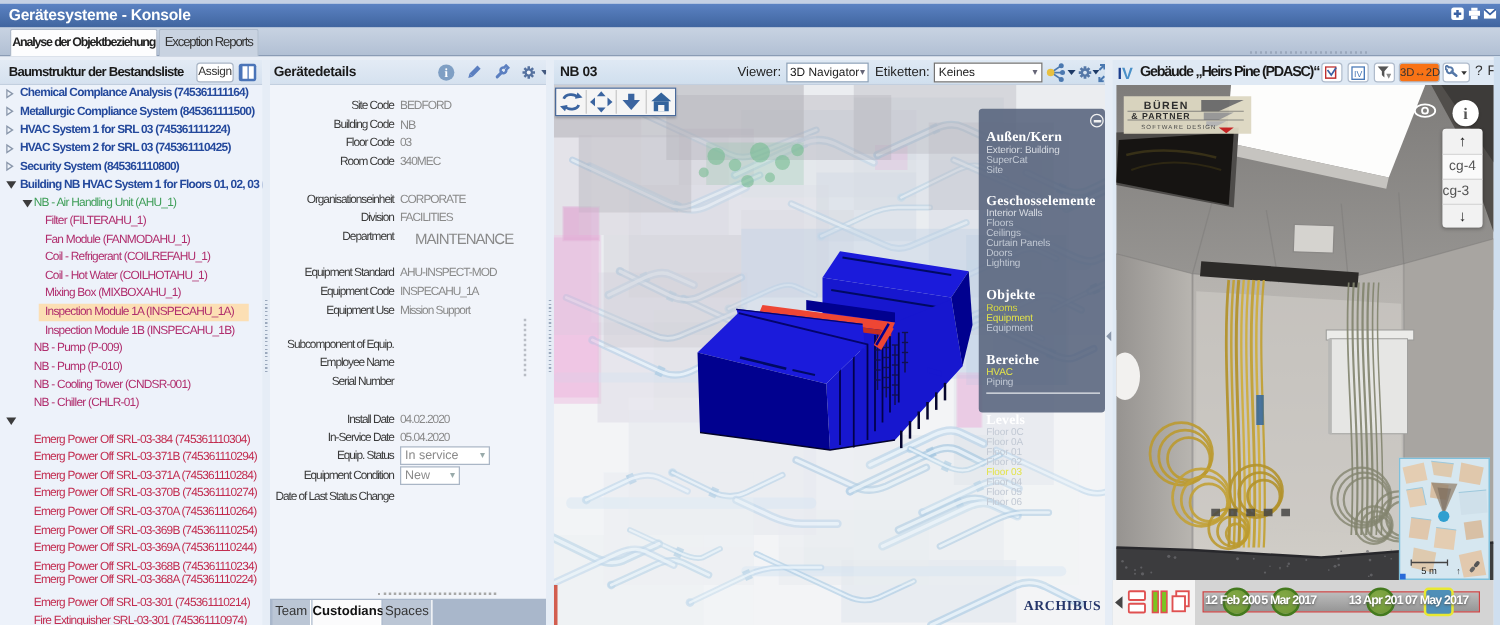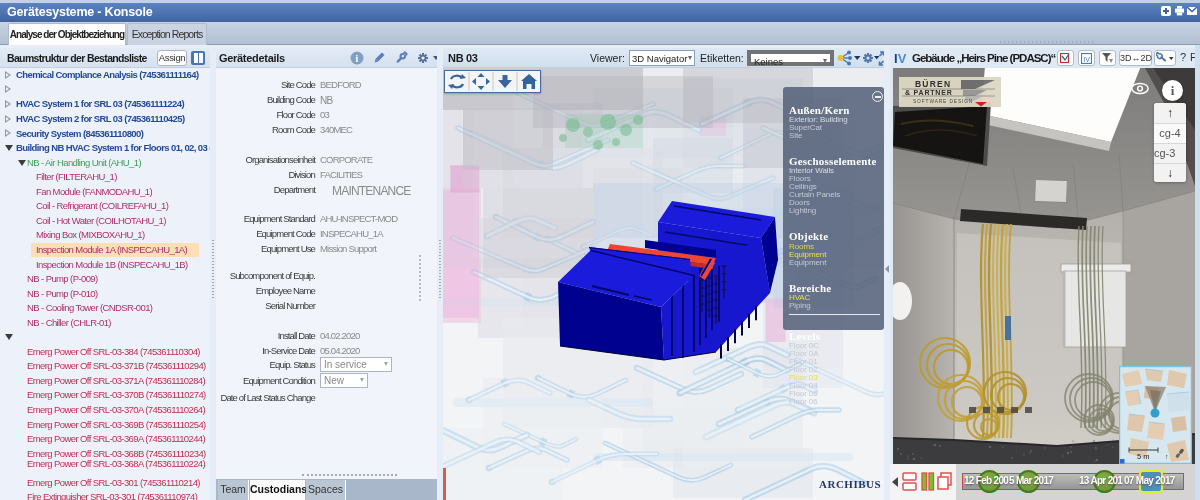--- a/index.html
+++ b/index.html
@@ -34,20 +34,21 @@
 <div class="phead" style="left:7px;top:4px;font-size:10.5px;letter-spacing:-0.65px;">Baumstruktur der Bestandsliste</div>
 <div class="abs" style="left:157px;top:1.5px;width:30px;height:16px;background:#fff;border:1px solid #aab6c6;border-radius:3px;font-size:9.5px;color:#333;text-align:center;line-height:14.5px;letter-spacing:-0.3px;">Assign</div>
 <div class="abs" style="left:191px;top:2.5px;width:14px;height:14px;background:#4a74b8;border-radius:2px;"></div>
 <div class="abs" style="left:193.5px;top:4.5px;width:4px;height:10px;background:#fff;"></div>
 <div class="abs" style="left:199px;top:4.5px;width:4px;height:10px;background:#fff;"></div>
 <span style="position:absolute;left:5px;top:22.8px;width:0;height:0;border-top:4px solid transparent;border-bottom:4px solid transparent;border-left:6px solid #8a97ab;"></span>
     <span style="position:absolute;left:6px;top:24.8px;width:0;height:0;border-top:2.5px solid transparent;border-bottom:2.5px solid transparent;border-left:3.5px solid #eef3fa;"></span>
     <div class="trow" style="top:20.3px;left:16px;color:#24499c;font-weight:bold;">Chemical Complance Analysis (745361111164)</div>
 <span style="position:absolute;left:5px;top:37.4px;width:0;height:0;border-top:4px solid transparent;border-bottom:4px solid transparent;border-left:6px solid #8a97ab;"></span>
     <span style="position:absolute;left:6px;top:39.4px;width:0;height:0;border-top:2.5px solid transparent;border-bottom:2.5px solid transparent;border-left:3.5px solid #eef3fa;"></span>
+    <div class="trow" style="top:34.9px;left:16px;color:#24499c;font-weight:bold;">Metallurgic Compliance System (845361111500)</div>
 <span style="position:absolute;left:5px;top:51.9px;width:0;height:0;border-top:4px solid transparent;border-bottom:4px solid transparent;border-left:6px solid #8a97ab;"></span>
     <span style="position:absolute;left:6px;top:53.9px;width:0;height:0;border-top:2.5px solid transparent;border-bottom:2.5px solid transparent;border-left:3.5px solid #eef3fa;"></span>
     <div class="trow" style="top:49.4px;left:16px;color:#24499c;font-weight:bold;">HVAC System 1 for SRL 03 (745361111224)</div>
 <span style="position:absolute;left:5px;top:66.5px;width:0;height:0;border-top:4px solid transparent;border-bottom:4px solid transparent;border-left:6px solid #8a97ab;"></span>
     <span style="position:absolute;left:6px;top:68.5px;width:0;height:0;border-top:2.5px solid transparent;border-bottom:2.5px solid transparent;border-left:3.5px solid #eef3fa;"></span>
     <div class="trow" style="top:64.0px;left:16px;color:#24499c;font-weight:bold;">HVAC System 2 for SRL 03 (745361110425)</div>
 <span style="position:absolute;left:5px;top:81.0px;width:0;height:0;border-top:4px solid transparent;border-bottom:4px solid transparent;border-left:6px solid #8a97ab;"></span>
     <span style="position:absolute;left:6px;top:83.0px;width:0;height:0;border-top:2.5px solid transparent;border-bottom:2.5px solid transparent;border-left:3.5px solid #eef3fa;"></span>
     <div class="trow" style="top:78.5px;left:16px;color:#24499c;font-weight:bold;">Security System (845361110800)</div>
 <span style="position:absolute;left:5px;top:97.0px;width:0;height:0;border-left:4.5px solid transparent;border-right:4.5px solid transparent;border-top:6px solid #3c3c3c;"></span>
@@ -148,21 +149,21 @@
 <div class="abs" style="left:203px;top:207px;width:1px;height:46px;border-left:2px dotted #b8bcc4;"></div>
 </div>
 <div class="abs" style="left:437px;top:48px;width:6px;height:452px;background:#e6edf6;"></div>
 <div class="abs" style="left:439px;top:240px;width:2px;height:60px;background:repeating-linear-gradient(#9aa8bc 0 1px,transparent 1px 3px);"></div>
 <div class="abs" style="left:443px;top:48px;width:441px;height:452px;overflow:hidden;">
 <div class="abs" style="left:0;top:0;width:441px;height:20px;background:linear-gradient(#dfe9f4,#d0dfee);border-bottom:1px solid #c2cfdf;"></div>
 <div class="phead" style="left:5px;top:4px;">NB 03</div>
 <div class="abs" style="left:147px;top:4px;font-size:10.5px;color:#222;">Viewer:</div>
 <div class="abs" style="left:186px;top:2px;width:66px;height:16px;background:#fff;border:1px solid #8aa0b8;font-size:9.5px;color:#222;padding:2px 2px;white-space:nowrap;">3D Navigator<span style="float:right;color:#667;font-size:8px;">▾</span></div>
 <div class="abs" style="left:257px;top:4px;font-size:10.5px;color:#222;">Etiketten:</div>
-<div class="abs" style="left:304px;top:2px;width:87px;height:16px;background:#fff;border:4px solid #737373;font-size:9.5px;color:#222;padding:2px 3px;white-space:nowrap;">Keines<span style="float:right;color:#667;font-size:8px;">▾</span></div>
+<div class="abs" style="left:304px;top:2px;width:87px;height:16px;background:#fff;border:1px solid #737373;font-size:9.5px;color:#222;padding:2px 3px;white-space:nowrap;">Keines<span style="float:right;color:#667;font-size:8px;">▾</span></div>
 <svg class="abs" style="left:393px;top:2px;" width="48" height="16" viewBox="0 0 48 16">
       <g stroke="#4a78b0" stroke-width="1.4">
         <line x1="5" y1="8" x2="13" y2="2.5"></line>
         <line x1="5" y1="8" x2="13" y2="8"></line>
         <line x1="5" y1="8" x2="13" y2="13.5"></line>
       </g>
       <circle cx="4.5" cy="8" r="3" fill="#e8c040"></circle>
       <circle cx="13" cy="2.5" r="2" fill="#4a78b0"></circle>
       <circle cx="14" cy="8" r="2" fill="#4a78b0"></circle>
       <circle cx="13" y2="13" cy="13.5" r="2" fill="#4a78b0"></circle>
@@ -500,21 +501,21 @@
 <div class="abs" style="left:188px;top:2px;width:17px;height:16px;background:#fff;border:1px solid #b0bccc;border-radius:3px;"></div>
 <svg class="abs" style="left:191px;top:5px;" width="11" height="11" viewBox="0 0 11 11">
       <rect x="0.5" y="0.5" width="10" height="10" fill="none" stroke="#4a7ab8" stroke-width="1.2"></rect>
       <text x="5.5" y="8.5" font-size="7" fill="#4a7ab8" text-anchor="middle" font-family="Liberation Sans">IV</text>
     </svg>
 <div class="abs" style="left:209px;top:2px;width:17px;height:16px;background:#fff;border:1px solid #b0bccc;border-radius:3px;"></div>
 <svg class="abs" style="left:212px;top:5px;" width="11" height="11" viewBox="0 0 11 11">
       <polygon points="0,0 9,0 5.5,4 5.5,9 3.5,7 3.5,4" fill="#555"></polygon>
       <polygon points="7,6 11,6 9,10" fill="#888"></polygon>
     </svg>
-<div class="abs" style="left:229px;top:2px;width:33px;height:16px;background:#ffffff;border:1px solid #b0bccc;border-radius:3px;font-size:9px;color:#333;text-align:center;line-height:14px;">3D↔2D</div>
+<div class="abs" style="left:229px;top:2px;width:33px;height:16px;background:#f97316;border:1px solid #b0bccc;border-radius:3px;font-size:9px;color:#333;text-align:center;line-height:14px;">3D↔2D</div>
 <div class="abs" style="left:264px;top:2px;width:22px;height:16px;background:#fff;border:1px solid #b0bccc;border-radius:3px;"></div>
 <svg class="abs" style="left:266px;top:4px;" width="18" height="12" viewBox="0 0 18 12">
       <g transform="rotate(-50 6 6)">
         <path d="M4.7 1.2 a2.4 2.4 0 1 0 2.6 0 l0 -2.2 -2.6 0 z" fill="none" stroke="#5578a8" stroke-width="1.6"></path>
         <rect x="5" y="4" width="2" height="7" rx="1" fill="#5578a8"></rect>
       </g>
       <polygon points="13,5 17.5,5 15.2,8" fill="#333"></polygon>
     </svg>
 <div class="abs" style="left:290px;top:3px;font-size:11px;color:#333;">?</div>
 <div class="abs" style="left:300px;top:3px;font-size:11px;color:#333;">F</div>

